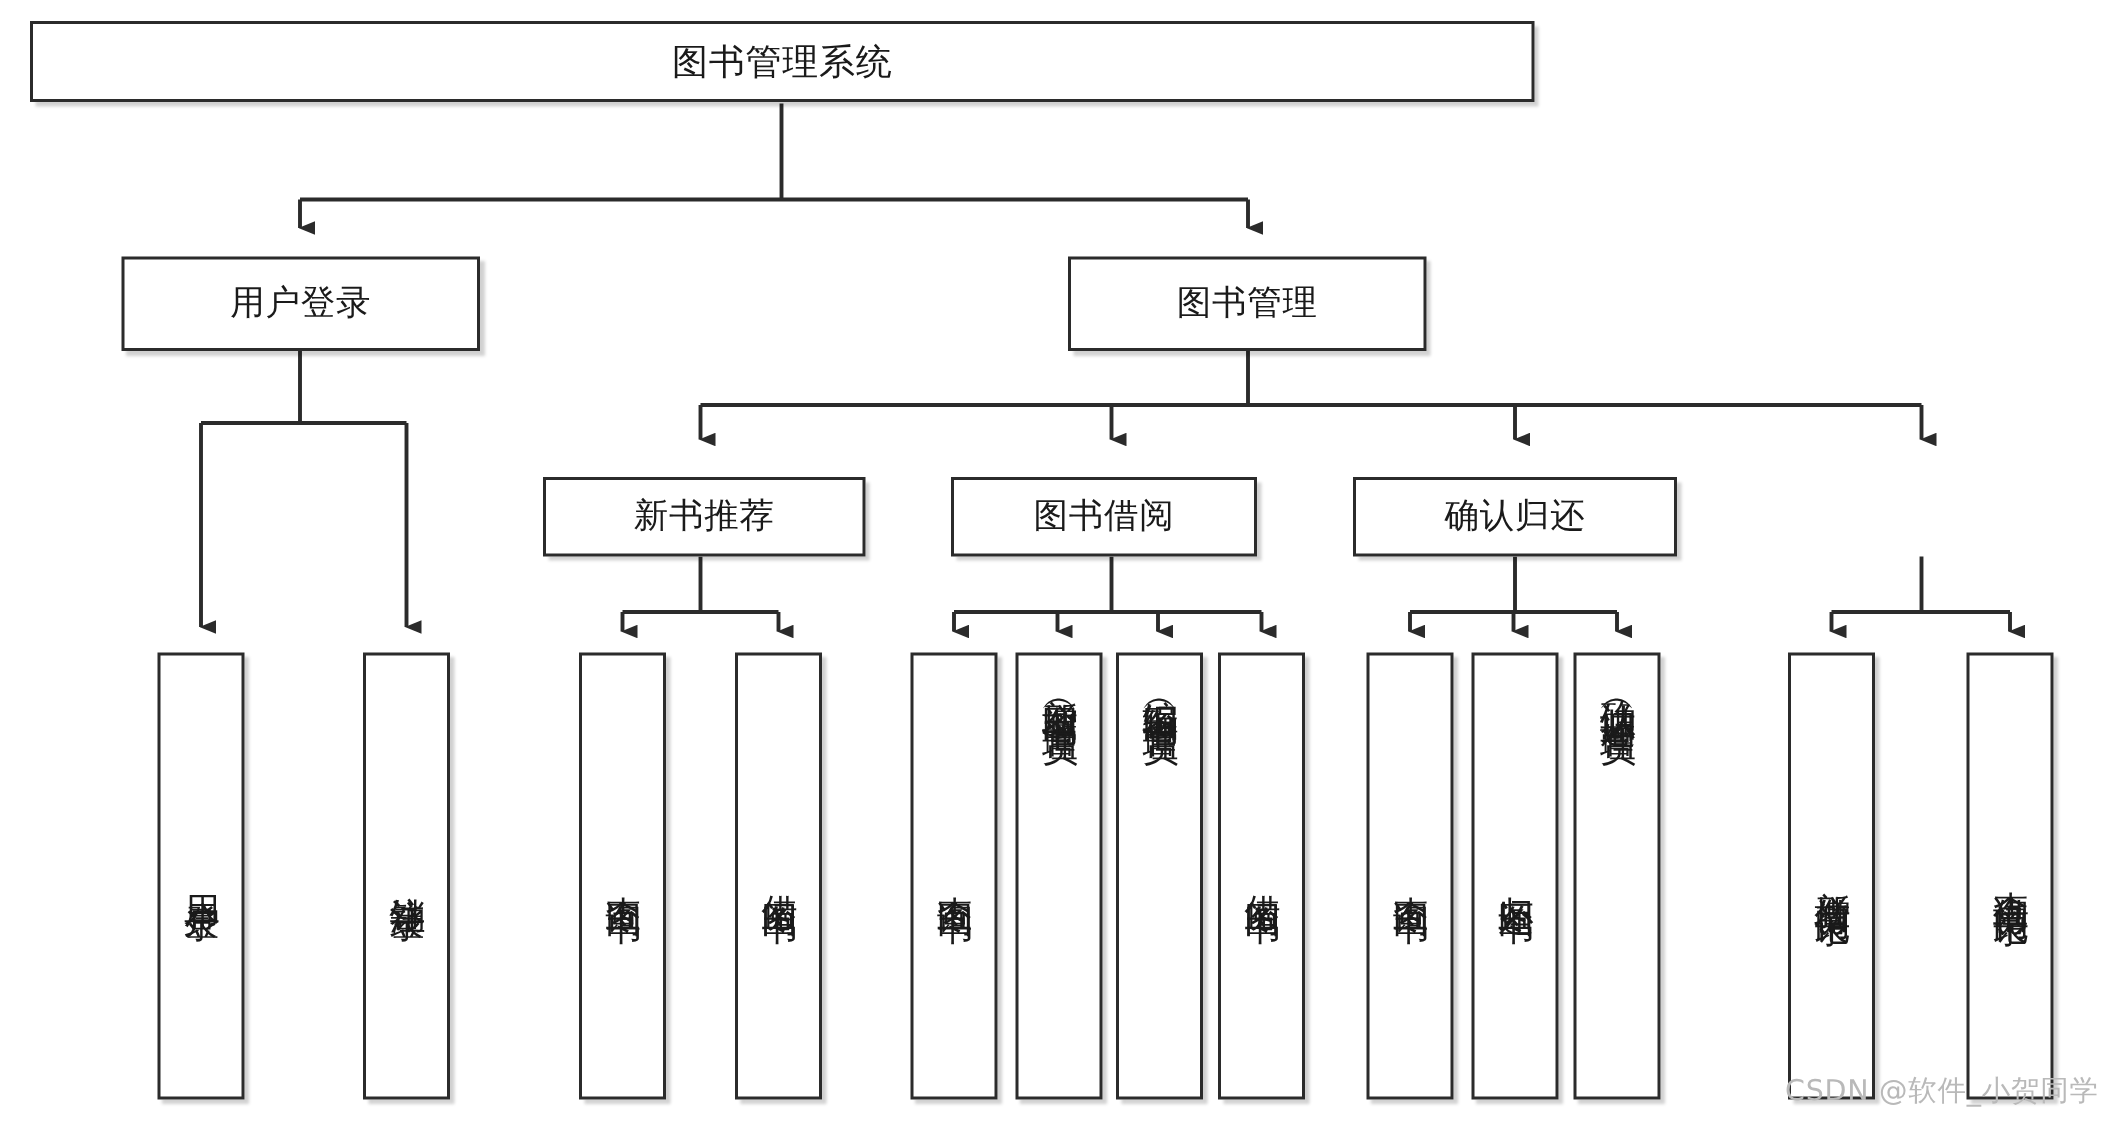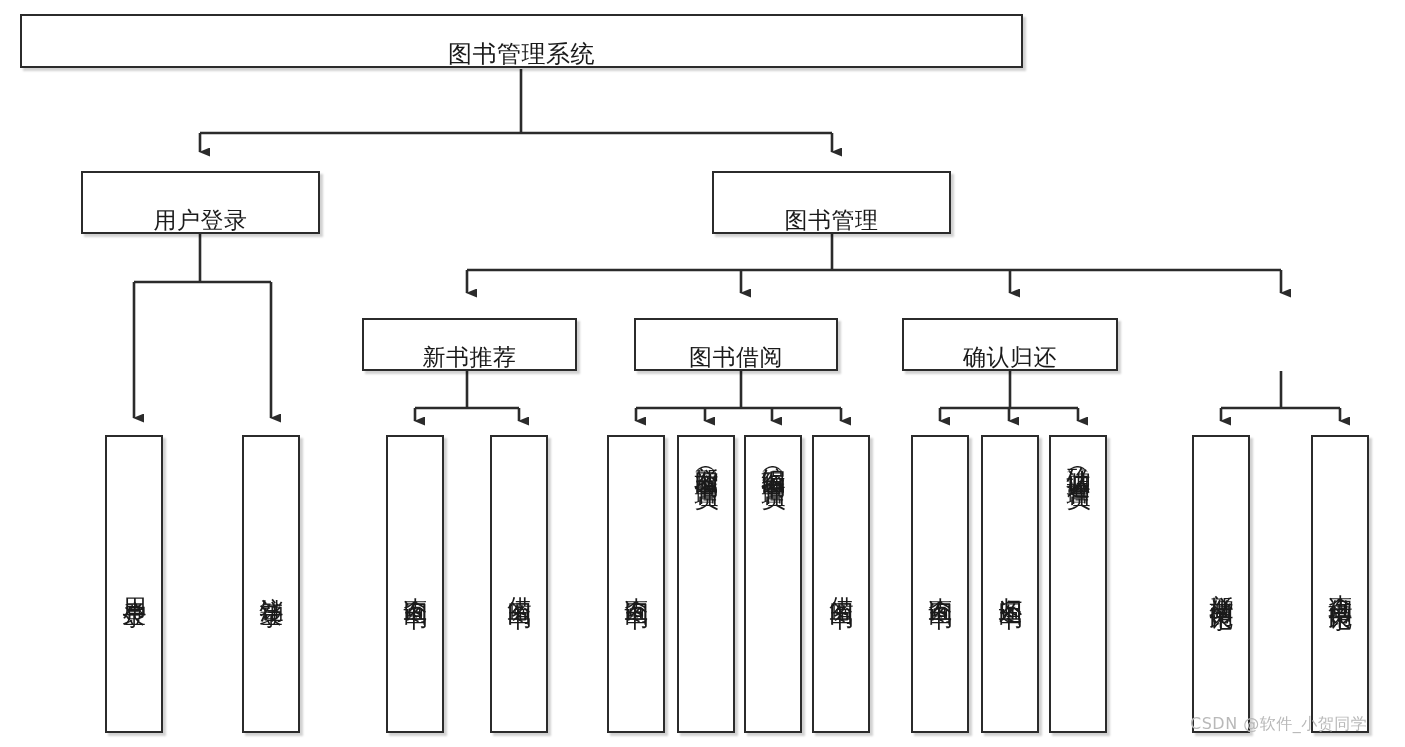--- a/index.html
+++ b/index.html
@@ -26,21 +26,21 @@
     height: 747px;
     pointer-events: none;
   }
   .node {
     position: absolute;
     box-sizing: border-box;
     background: #ffffff;
     border: 2px solid #2b2b2b;
     box-shadow: 3px 3px 2px rgba(0,0,0,0.18);
     display: flex;
-    align-items: flex-end;
+    align-items: center;
     justify-content: center;
     color: #1a1a1a;
     z-index: 2;
   }
   .node .label {
     display: block;
     text-align: center;
     line-height: 1.0;
   }
   .node.horizontal .label {
@@ -63,21 +63,21 @@
     letter-spacing: 3px;
     white-space: nowrap;
     height: auto;
   }
   .node.vertical.mid {
     align-items: center;
     padding-top: 0;
   }
   .watermark {
     position: absolute;
-    font-size: 16px;
+    font-size: 19px;
     color: #b9b9b9;
     white-space: nowrap;
     z-index: 5;
     letter-spacing: 0.5px;
   }
 </style>
 </head>
 <body>
 
 <div id="canvas">

